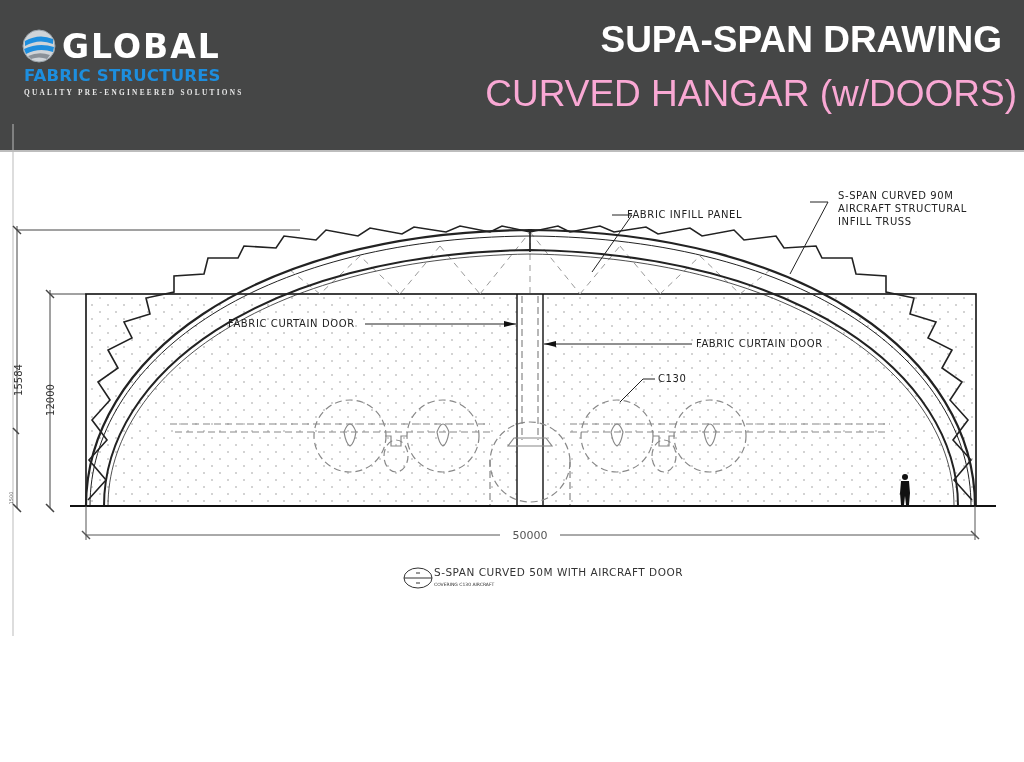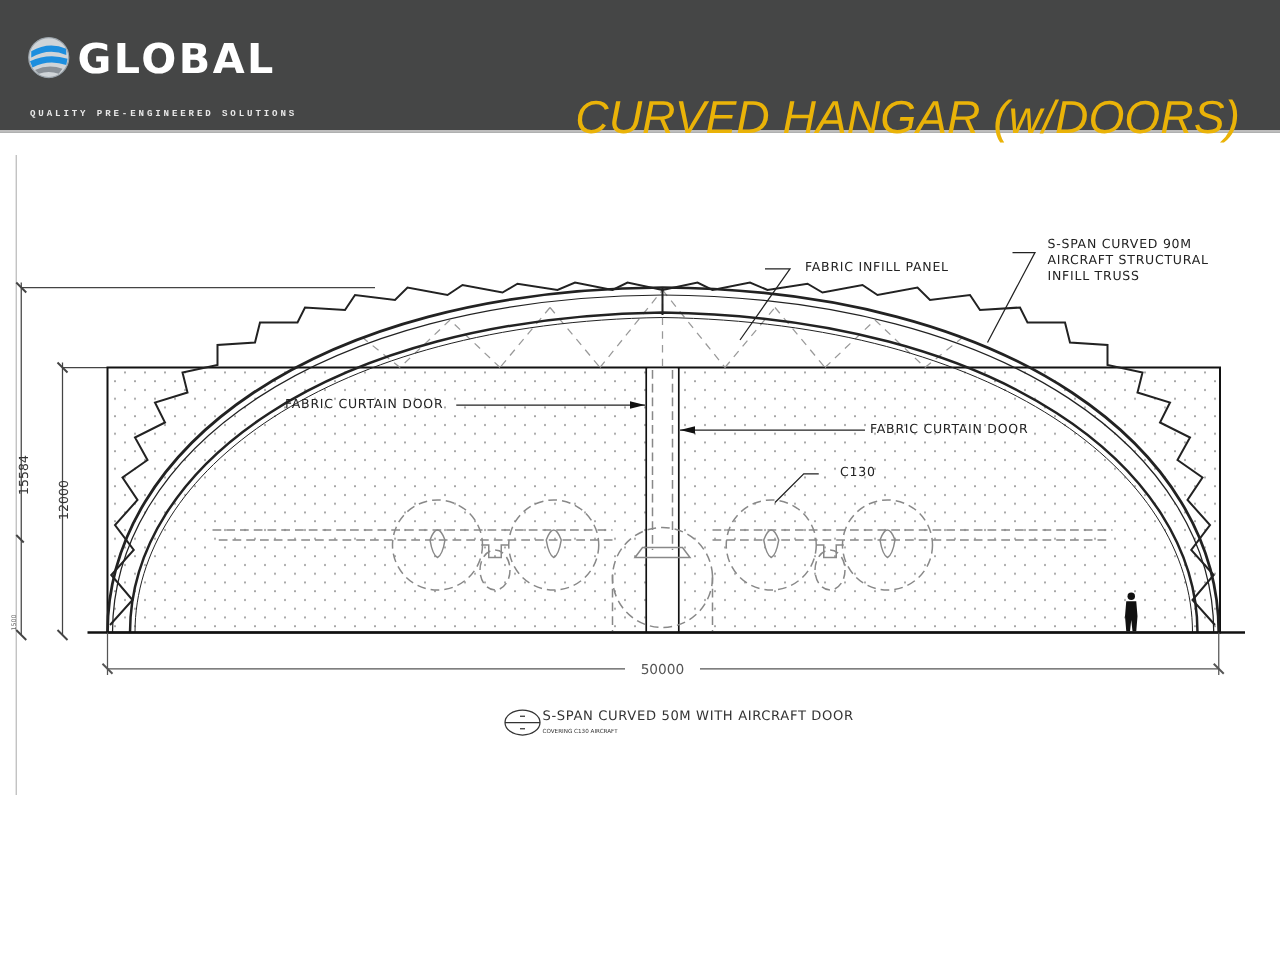--- a/index.html
+++ b/index.html
@@ -1,43 +1,45 @@
 <!DOCTYPE html>
 <html><head>
   <meta charset="utf-8">
   <style>
     html, body { margin: 0; padding: 0; }
     body { width: 1024px; height: 762px; background: #ffffff; position: relative; overflow: hidden; font-family: "DejaVu Sans", sans-serif; }
-    .header { position: absolute; left: 0; top: 0; width: 1024px; height: 106px; background: #454646; border-bottom: 2px solid #bdbdbd; box-sizing: border-box; }
+    .header { position: absolute; left: 0; top: 0; width: 1024px; height: 152px; background: #454646; border-bottom: 2px solid #bdbdbd; box-sizing: border-box; }
     .logo { position: absolute; left: 22px; top: 26px; width: 250px; height: 80px; }
     .logo-globe { position: absolute; left: 0; top: 3px; width: 34px; height: 34px; }
     .logo-word { position: absolute; left: 40px; top: 2px; color: #ffffff; font-family: "DejaVu Sans", sans-serif; font-weight: bold; font-size: 33px; letter-spacing: 2px; line-height: 38px; }
     .logo-sub { position: absolute; left: 2px; top: 41px; color: #1d8ede; font-family: "DejaVu Sans", sans-serif; font-weight: bold; font-size: 16.5px; line-height: 18px; letter-spacing: 0.2px; white-space: nowrap; }
-    .logo-tag { position: absolute; left: 2px; top: 62px; color: #e8e8e8; font-family: Liberation Mono, monospace; font-weight: bold; font-size: 7.3px; letter-spacing: 2.3px; white-space: nowrap; }
+    .logo-tag { position: absolute; left: 2px; top: 62px; color: #e8e8e8; font-family: Liberation Serif, serif; font-weight: bold; font-size: 7.3px; letter-spacing: 2.3px; white-space: nowrap; }
     .title1 { position: absolute; right: 22px; top: 20px; color: #ffffff; font-family: "Liberation Sans", sans-serif; font-weight: bold; font-size: 37px; line-height: 40px; white-space: nowrap; }
-    .title2 { position: absolute; right: 32px; top: 74px; color: #eab308; font-family: "Liberation Sans", sans-serif; font-size: 37px; line-height: 40px; white-space: nowrap; font-style: italic; }
+    .title2 { position: absolute; right: 7px; top: 74px; color: #f9a8d4; font-family: "Liberation Sans", sans-serif; font-size: 37px; line-height: 40px; white-space: nowrap; }
     .drawing { position: absolute; left: 0; top: 124px; width: 1024px; height: 540px; }
     .drawing svg text { font-family: "DejaVu Sans", sans-serif; }
     .lbl { position: absolute; font-family: "DejaVu Sans", sans-serif; color: #222; font-size: 10px; letter-spacing: 0.6px; white-space: nowrap; }
   </style>
 </head>
 <body>
 
 <div class="header">
   <div class="logo">
     <svg class="logo-globe" viewBox="0 0 34 34">
       <circle cx="17" cy="17" r="16" fill="#cfd4d8"></circle>
       <path d="M3 12 Q17 4 31 10 L31 15 Q17 9 3 17 Z" fill="#1d8ede"></path>
       <path d="M2 20 Q17 13 32 18 L31 23 Q17 18 4 25 Z" fill="#1d8ede"></path>
       <path d="M6 27 Q17 22 28 26 L25 30 Q17 27 9 30 Z" fill="#8a9198"></path>
       <circle cx="17" cy="17" r="16" fill="none" stroke="#9aa3aa" stroke-width="1"></circle>
     </svg>
     <div class="logo-word">GLOBAL</div>
+    <div class="logo-sub">FABRIC STRUCTURES</div>
     <div class="logo-tag">QUALITY PRE-ENGINEERED SOLUTIONS</div>
   </div>
+  <div class="title1">SUPA-SPAN DRAWING</div>
   <div class="title2">CURVED HANGAR (w/DOORS)</div>
 </div>
 
 <div class="drawing">
   <svg width="1024" height="540" viewBox="0 124 1024 540">
     <defs>
       <pattern id="dots" x="0" y="0" width="16" height="14" patternUnits="userSpaceOnUse">
         <circle cx="4" cy="4" r="0.8" fill="#9a9a9a"></circle>
         <circle cx="12" cy="11" r="0.8" fill="#9a9a9a"></circle>
       </pattern>
@@ -150,20 +152,20 @@
     <g fill="none" stroke="#333" stroke-width="1">
       <ellipse cx="418" cy="578" rx="14" ry="10"></ellipse>
       <line x1="404" y1="578" x2="432" y2="578"></line>
       <line x1="416" y1="573" x2="420" y2="573"></line>
       <line x1="416" y1="583" x2="420" y2="583"></line>
     </g>
     <text x="434" y="576" font-size="10.5" fill="#333" letter-spacing="0.5">S-SPAN CURVED 50M WITH AIRCRAFT DOOR</text>
     <text x="434" y="586" font-size="4.5" fill="#333">COVERING C130 AIRCRAFT</text>
   </svg>
 
-  <div class="lbl" style="left:644px; top:85px;">FABRIC INFILL PANEL</div>
+  <div class="lbl" style="left:627px; top:85px;">FABRIC INFILL PANEL</div>
   <div class="lbl" style="left:838px; top:66px;">S-SPAN CURVED 90M</div>
   <div class="lbl" style="left:838px; top:79px;">AIRCRAFT STRUCTURAL</div>
   <div class="lbl" style="left:838px; top:92px;">INFILL TRUSS</div>
   <div class="lbl" style="left:228px; top:194px;">FABRIC CURTAIN DOOR</div>
   <div class="lbl" style="left:696px; top:214px;">FABRIC CURTAIN DOOR</div>
-  <div class="lbl" style="left:658px; top:249px;margin-left:14px;">C130</div>
+  <div class="lbl" style="left:658px; top:249px;">C130</div>
 </div>
 
 </body></html>

